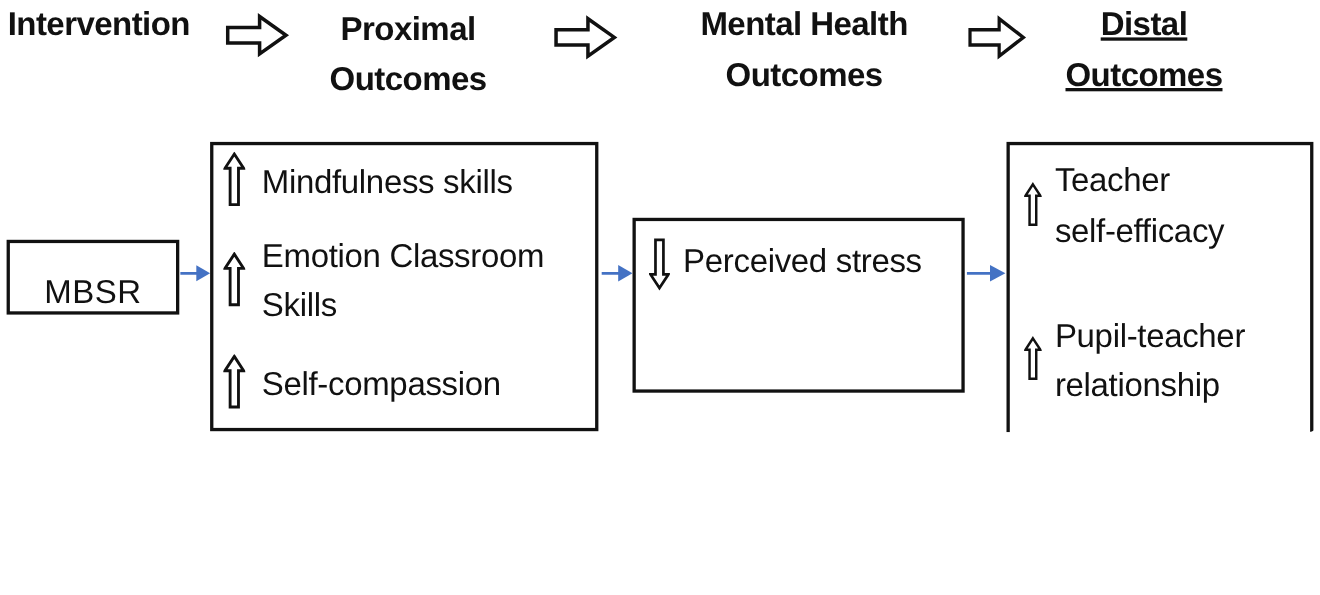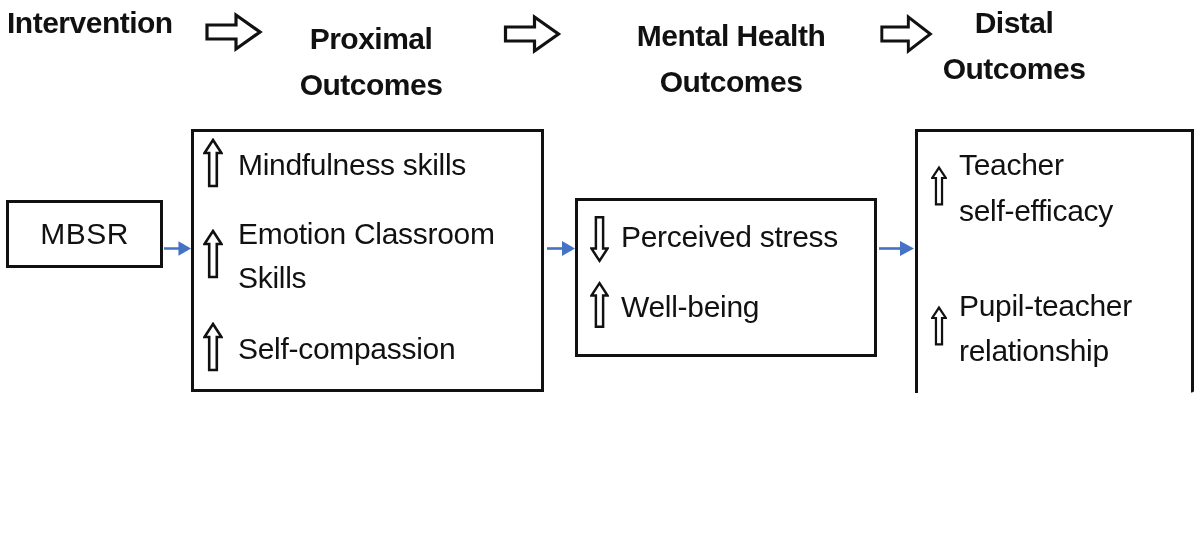--- a/index.html
+++ b/index.html
@@ -39,46 +39,46 @@
   .gap12{margin-left:12px;}
   .flow-arrow svg,.blue-arrow svg{display:block;}
 </style>
 </head>
 <body>
 
 <div class="canvas">
 
   <div class="abs stage-label stage-left" style="left:7px;top:0px;width:190px;">Intervention</div>
 
-  <div class="abs stage-label" style="left:261px;top:16px;width:220px;">Proximal
+  <div class="abs stage-label" style="left:261px;top:4px;width:220px;">Proximal
 Outcomes</div>
 
-  <div class="abs stage-label" style="left:601px;top:13px;width:260px;">Mental Health
+  <div class="abs stage-label" style="left:601px;top:0px;width:260px;">Mental Health
 Outcomes</div>
 
-  <div class="abs stage-label" style="left:904px;top:0px;width:220px;">Distal
+  <div class="abs stage-label" style="left:930px;top:0px;width:220px;text-decoration:underline;">Distal
 Outcomes</div>
 
   <div class="abs flow-arrow" style="left:205px;top:11px;">
     <svg width="58" height="42" viewBox="0 0 58 42">
       <path d="M2 14 L31 14 L31 4 L55 21 L31 38 L31 28 L2 28 Z" fill="#ffffff" stroke="#111111" stroke-width="3.2"></path>
     </svg>
   </div>
   <div class="abs flow-arrow" style="left:503px;top:13px;">
     <svg width="59" height="42" viewBox="0 0 58 42">
       <path d="M2 14 L31 14 L31 4 L55 21 L31 38 L31 28 L2 28 Z" fill="#ffffff" stroke="#111111" stroke-width="3.2"></path>
     </svg>
   </div>
   <div class="abs flow-arrow" style="left:880px;top:13px;">
     <svg width="53" height="42" viewBox="0 0 58 42" preserveAspectRatio="none">
       <path d="M2 14 L31 14 L31 4 L55 21 L31 38 L31 28 L2 28 Z" fill="#ffffff" stroke="#111111" stroke-width="3.2"></path>
     </svg>
   </div>
 
-  <div class="box mbsr" style="left:6px;top:200px;width:157px;height:68px;">
+  <div class="box mbsr" style="left:6px;top:218px;width:157px;height:68px;align-items:flex-end;">
     <span>MBSR</span>
   </div>
 
   <div class="abs blue-arrow" style="left:163px;top:239px;">
     <svg width="29" height="19" viewBox="0 0 30 19">
       <line x1="1" y1="9.5" x2="17" y2="9.5" stroke="#4472C4" stroke-width="2.6"></line>
       <polygon points="16,2 29,9.5 16,17" fill="#4472C4"></polygon>
     </svg>
   </div>
   <div class="abs blue-arrow" style="left:546px;top:239px;">
@@ -129,28 +129,20 @@
 
     <div class="row single" style="left:12px;top:8px;">
       <span class="arr-down">
         <svg width="19" height="52" viewBox="0 0 20 50">
           <path d="M10 2 L18.5 15 L13.8 15 L13.8 48 L6.2 48 L6.2 15 L1.5 15 Z" fill="#ffffff" stroke="#111111" stroke-width="2.6"></path>
         </svg>
       </span>
       <span class="txt gap12">Perceived stress</span>
     </div>
 
-    <div class="row single" style="left:12px;top:76px;">
-      <span class="arr-up">
-        <svg width="19" height="56" viewBox="0 0 20 50">
-          <path d="M10 2 L18.5 15 L13.8 15 L13.8 48 L6.2 48 L6.2 15 L1.5 15 Z" fill="#ffffff" stroke="#111111" stroke-width="2.6"></path>
-        </svg>
-      </span>
-      <span class="txt gap12">Well-being</span>
-    </div>
   </div>
 
   <div class="box" style="left:915px;top:129px;width:279px;height:404px;">
 
     <div class="row" style="left:13px;top:10px;">
       <span class="arr-up">
         <svg width="16" height="48" viewBox="0 0 20 50">
           <path d="M10 2 L18.5 15 L13.8 15 L13.8 48 L6.2 48 L6.2 15 L1.5 15 Z" fill="#ffffff" stroke="#111111" stroke-width="2.8"></path>
         </svg>
       </span>

